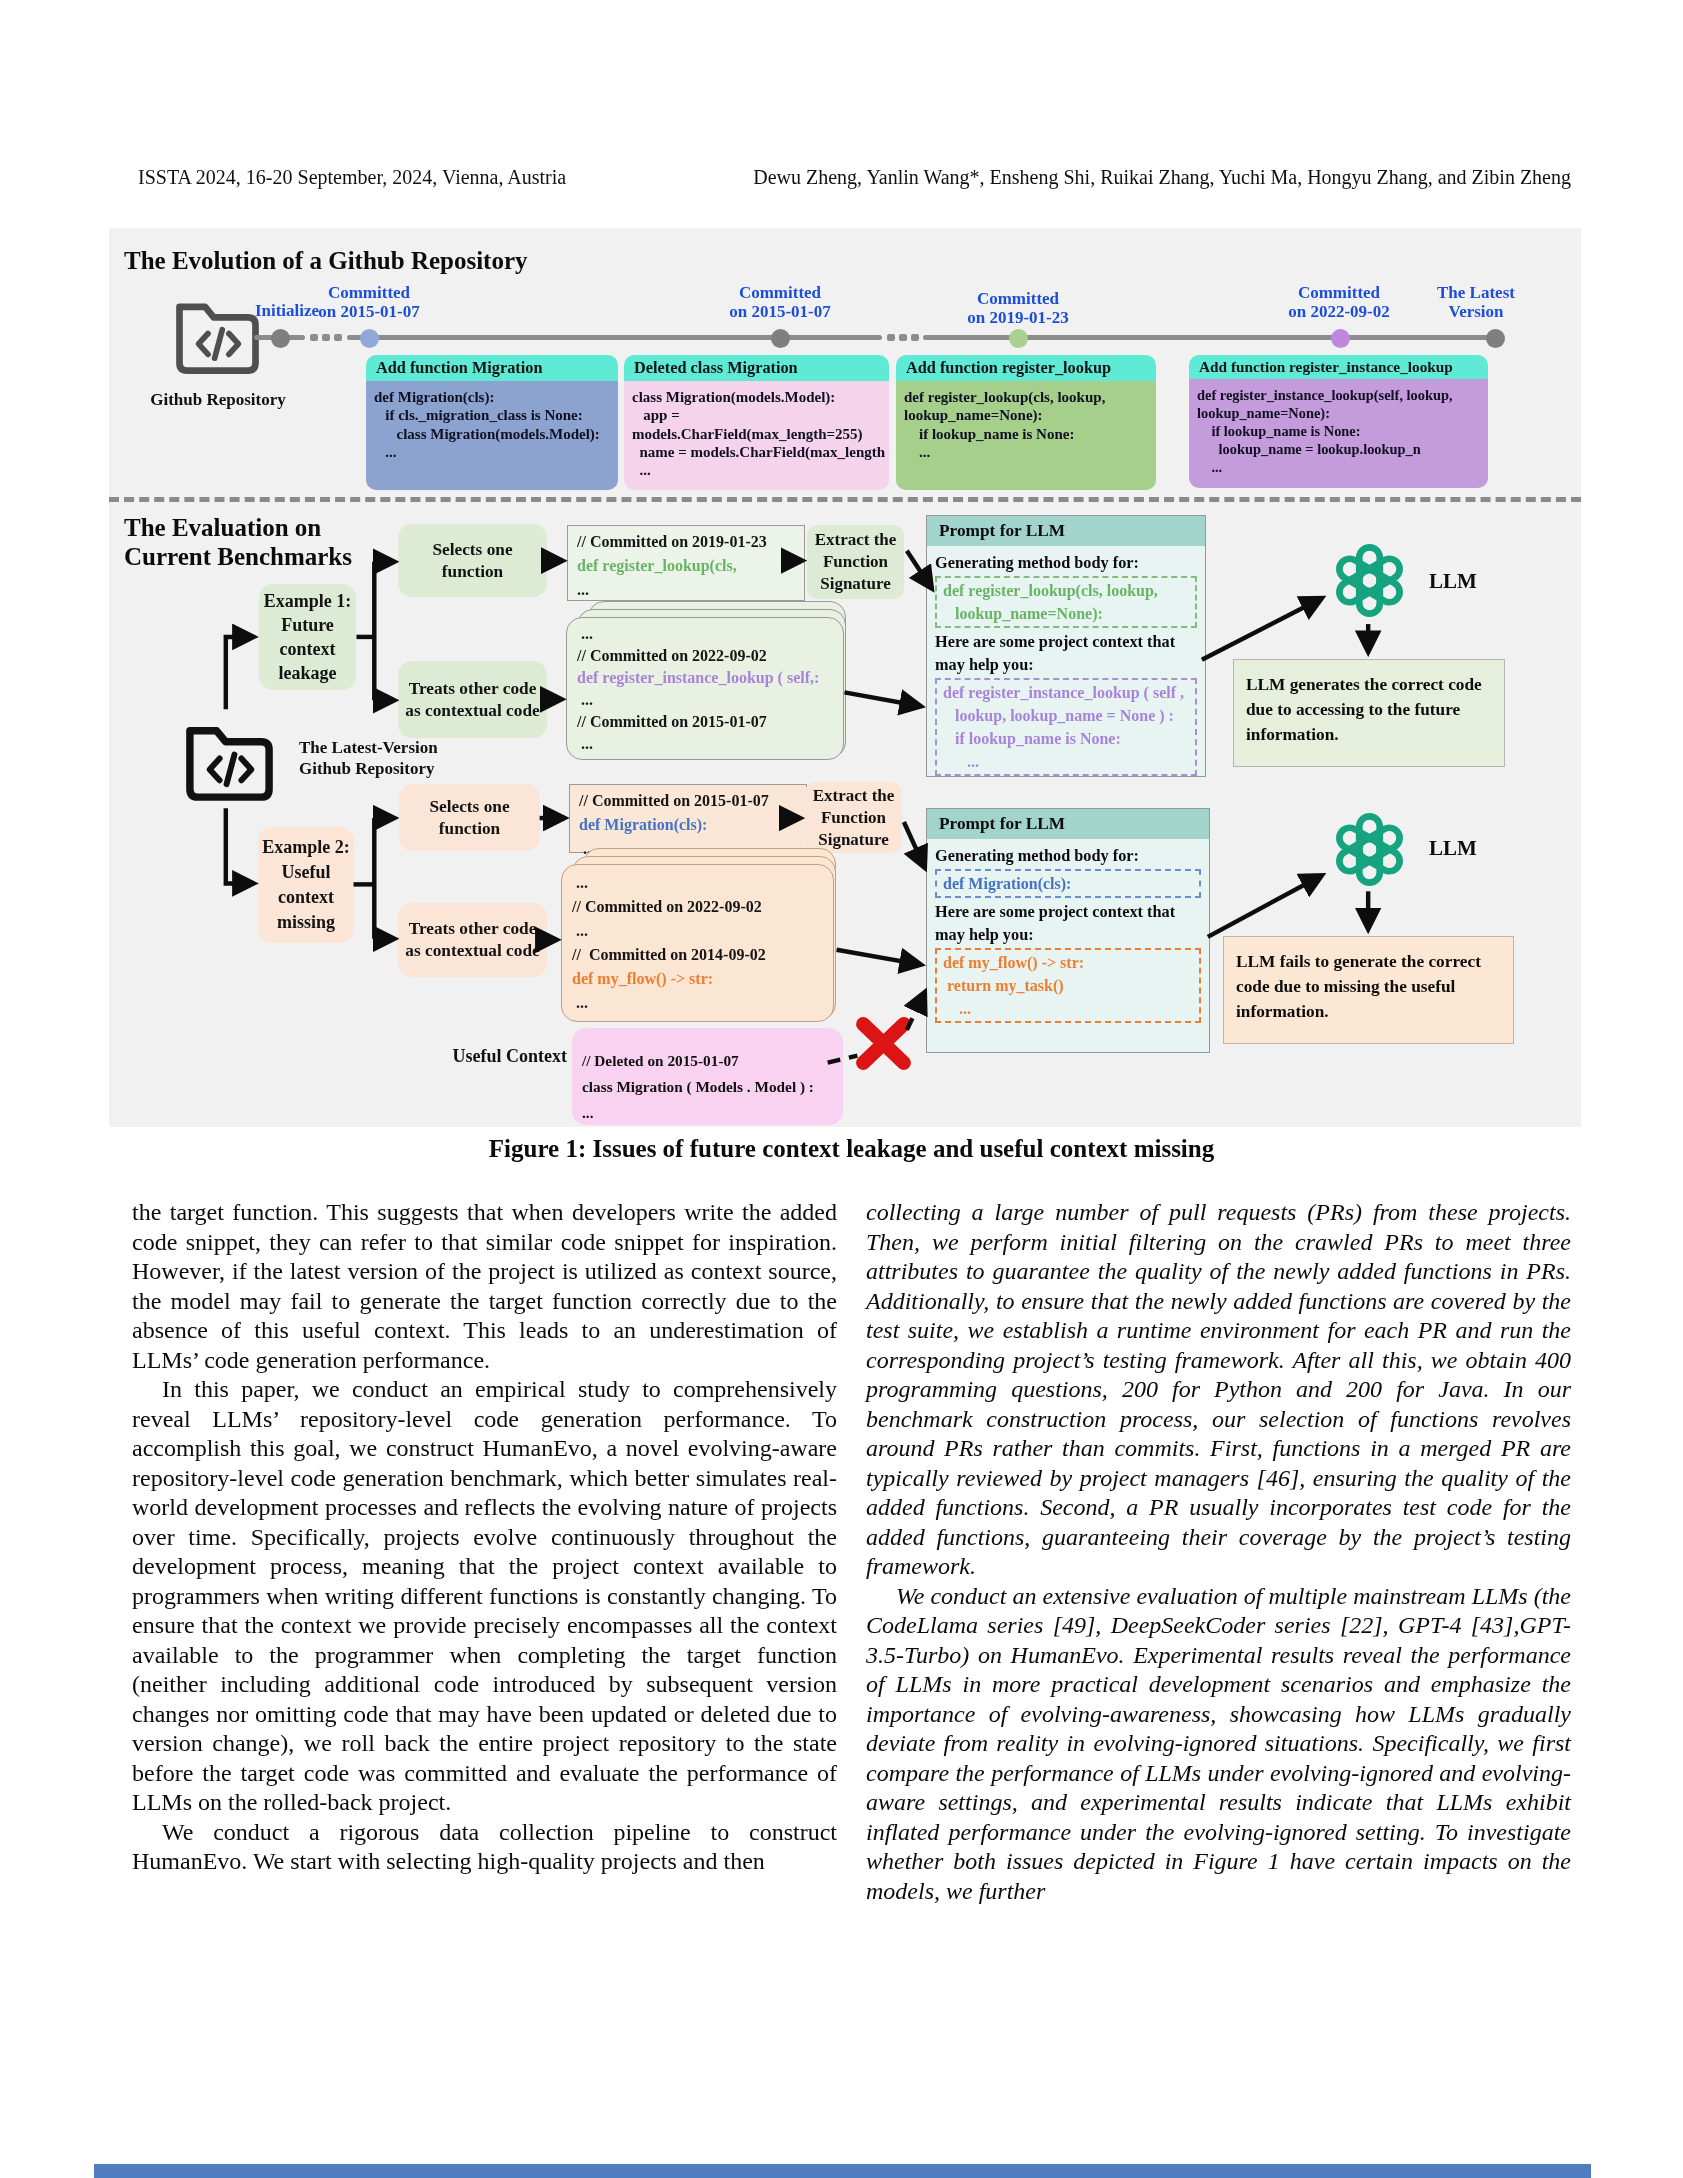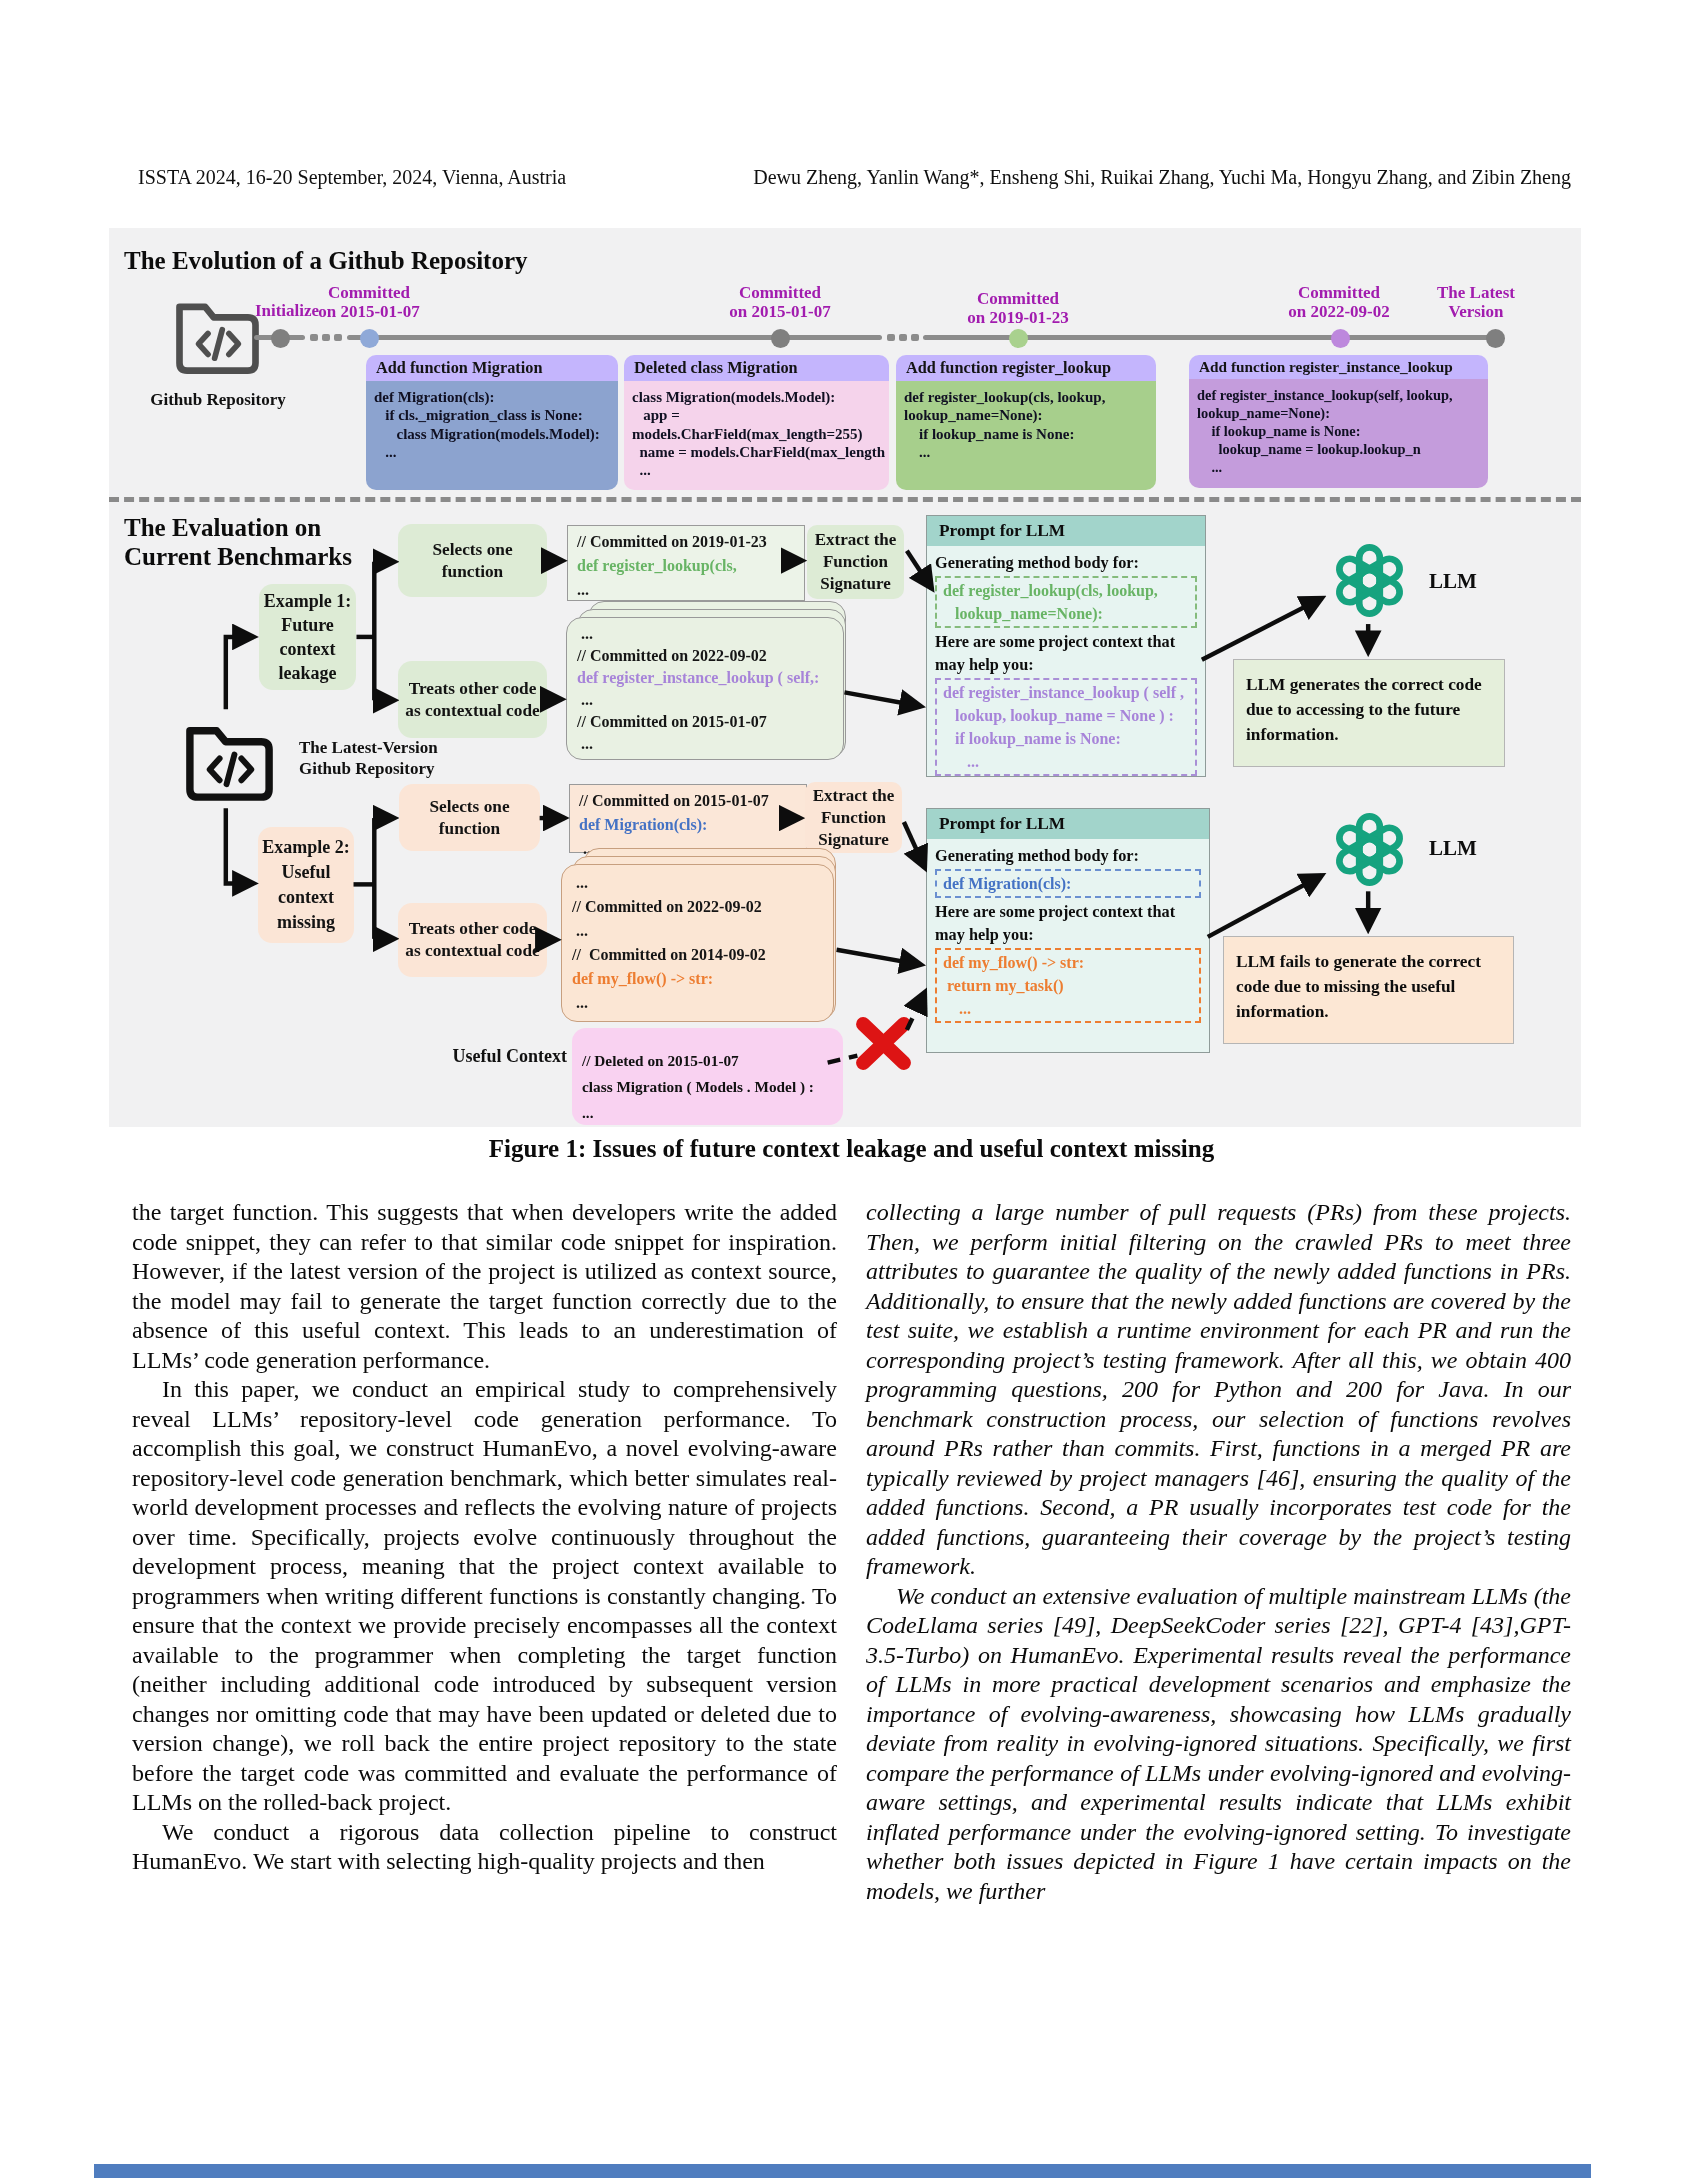--- a/index.html
+++ b/index.html
@@ -14,25 +14,25 @@
 
   
   .figpanel{left:109px;top:228px;width:1472px;height:899px;background:#f1f1f2;}
   .figtitle{font-weight:bold;font-size:25px;line-height:29px;color:#0c0c0c;}
 
   
   .tl-seg{position:absolute;height:5px;background:#8c8c8c;border-radius:3px;}
   .tl-dot{position:absolute;width:19px;height:19px;border-radius:50%;top:101px;}
   .tl-dash{position:absolute;width:8px;height:7px;background:#8c8c8c;top:106px;border-radius:2px;}
   .tl-label{position:absolute;width:168px;text-align:center;font-weight:bold;
-            font-size:17px;line-height:19px;color:#a21caf;}
+            font-size:17px;line-height:19px;color:#1d4ed8;}
 
   
   .card{position:absolute;}
-  .card-h{background:#c4b5fd;border-radius:10px 10px 0 0;padding:3px 10px;
+  .card-h{background:#5eead4;border-radius:10px 10px 0 0;padding:3px 10px;
           font-weight:bold;font-size:16.3px;color:#141414;white-space:nowrap;overflow:hidden;}
   .card-b{border-radius:0 0 10px 10px;padding:7px 8px;font-weight:bold;font-size:15px;
           line-height:18.3px;color:#101022;height:95px;}
   .cb-blue{background:#8ca3cf;}
   .cb-pink{background:#f5d3eb;}
   .cb-green{background:#a7cf8c;}
   .cb-purple{background:#c49cdc;}
 
   .divider{border-top:5px dashed #8a8a8a;height:0;}
 

